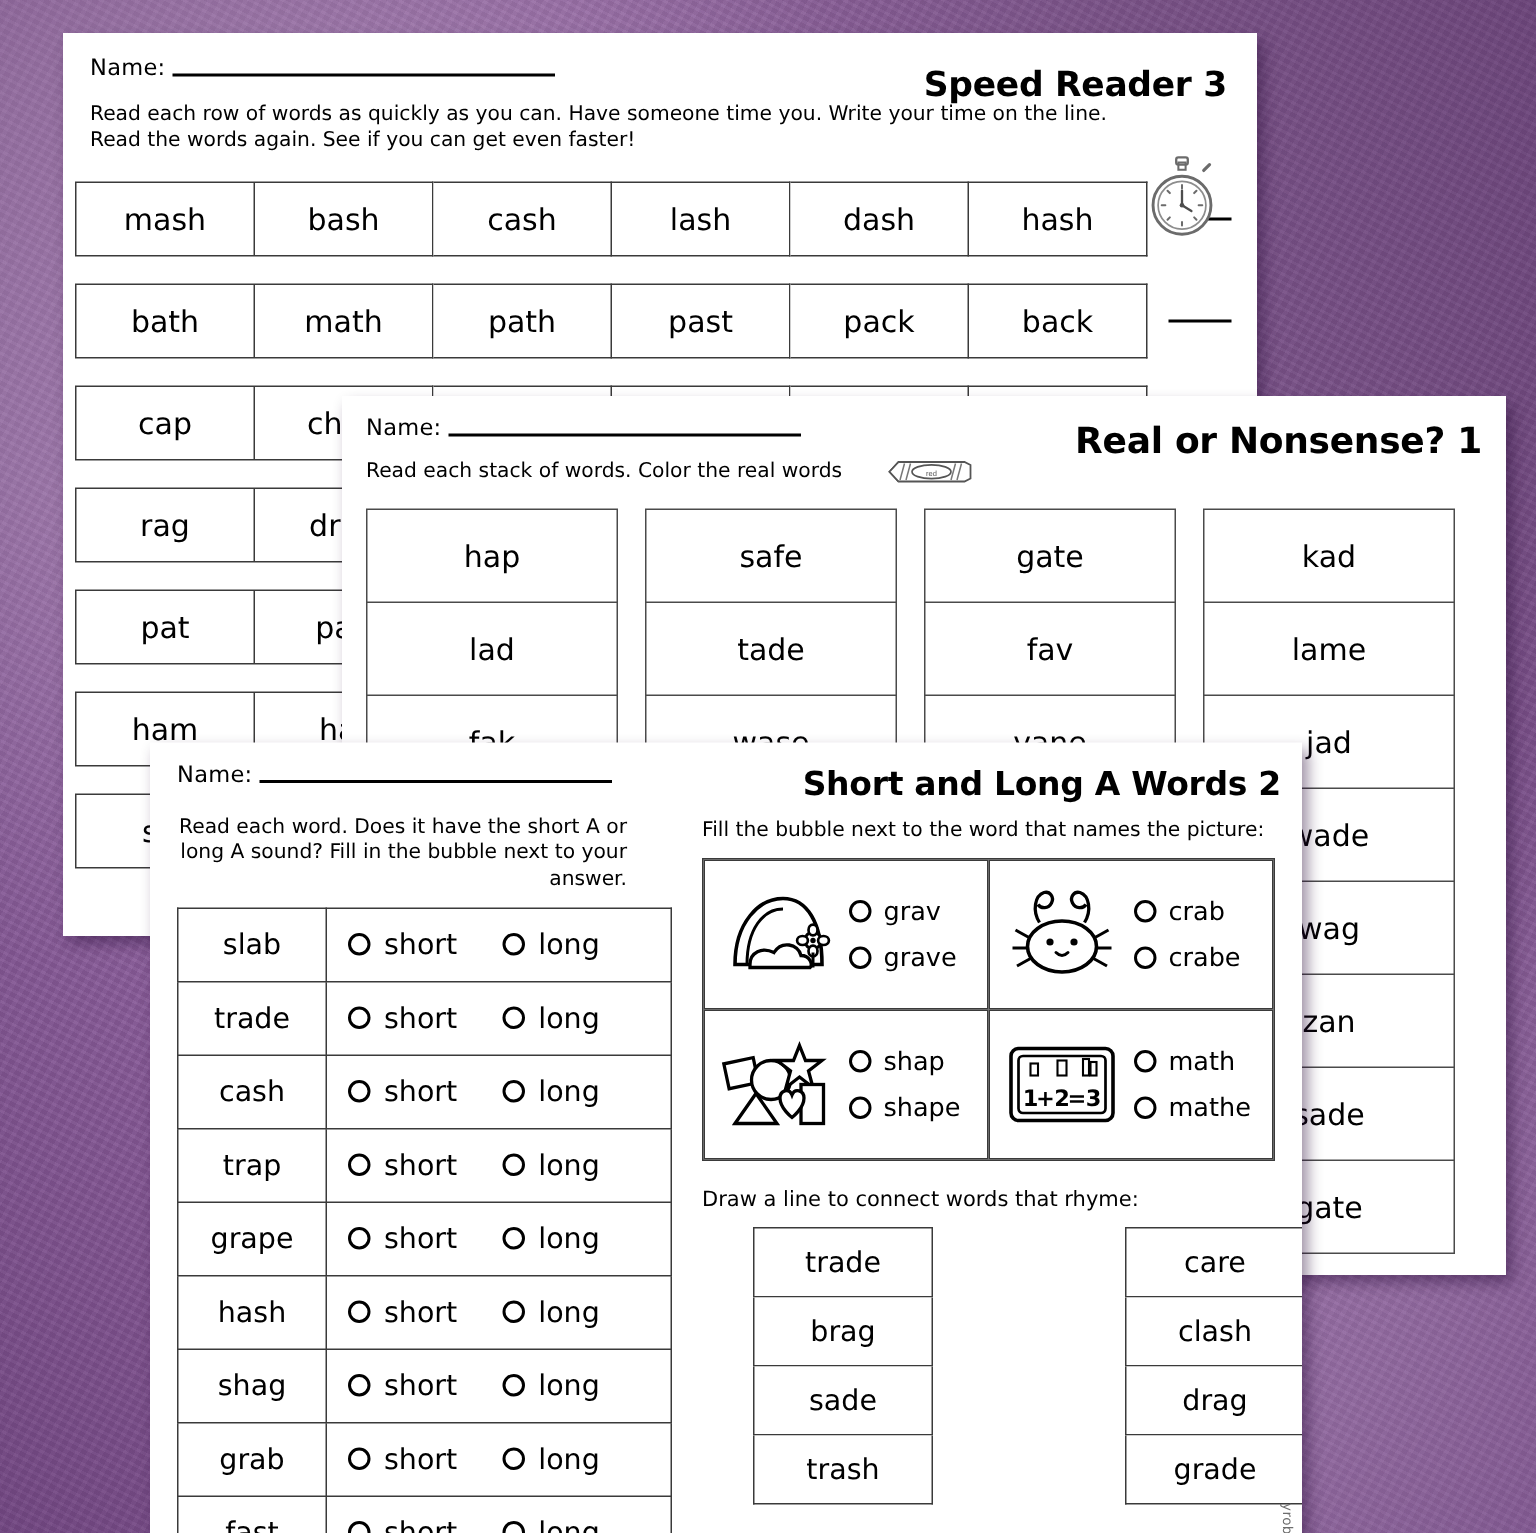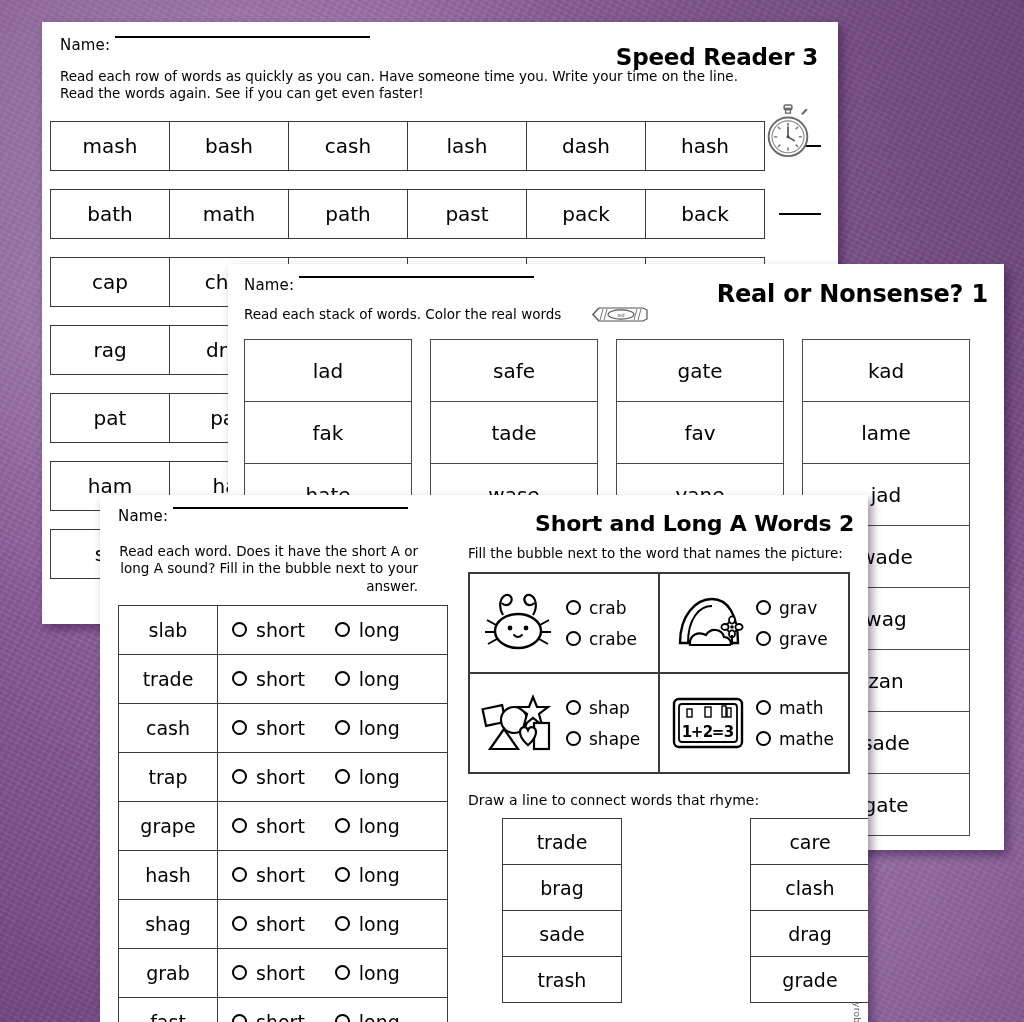--- a/index.html
+++ b/index.html
@@ -43,21 +43,21 @@
     box-shadow: 4px 5px 9px rgba(40,10,55,0.45);
     overflow: hidden;
     color: #000;
   }
 
   
   .hw { font-family: "DejaVu Sans", sans-serif; }
 
   .name-row {
     display: flex;
-    align-items: flex-start;
+    align-items: flex-end;
     white-space: nowrap;
   }
   .name-label { font-size: 15px; letter-spacing: .2px; }
   .name-line {
     display: inline-block;
     border-bottom: 2.2px solid #000;
     margin-left: 5px;
     margin-bottom: 3px;
   }
 
@@ -314,20 +314,21 @@
         <ellipse cx="38" cy="8.5" rx="13" ry="4.6" fill="#fff" stroke="#555" stroke-width="1.1"></ellipse>
         <text x="38" y="11" font-size="5" text-anchor="middle" fill="#555" font-family="'Liberation Sans', sans-serif">red</text>
       </svg>
     </div>
   </div>
 
   <div class="sheet-title">Real or Nonsense? 1</div>
 
   <div class="stacks">
     <div class="stack">
+      <div class="wbox">hap</div>
       <div class="wbox">lad</div>
       <div class="wbox">fak</div>
       <div class="wbox">hate</div>
       <div class="wbox">same</div>
       <div class="wbox">lap</div>
       <div class="wbox">nade</div>
       <div class="wbox">fam</div>
     </div>
     <div class="stack">
       <div class="wbox">safe</div>
@@ -513,20 +514,47 @@
               </td>
         </tr>
       </tbody>
         </table>
     </div>
 
     <div class="rightcol">
       <div class="instr" style="margin-top:2px;">Fill the bubble next to the word that names the picture:</div>
 
       <div class="picbox-grid">
+
+        <div class="picbox">
+          <svg class="art" viewBox="0 0 84 76">
+            <path d="M14 58 C14 30 30 14 46 14 C62 14 72 30 72 58 Z" fill="#fff" stroke="#000" stroke-width="2.4"></path>
+            <path d="M22 58 C22 34 33 21 46 21" fill="none" stroke="#000" stroke-width="2"></path>
+            <path d="M24 58 C24 50 32 46 40 50 C45 42 56 44 58 52 C64 52 66 58 64 60 L24 60 Z" fill="#fff" stroke="#000" stroke-width="2.2"></path>
+            <circle cx="66" cy="42" r="5.5" fill="#fff" stroke="#000" stroke-width="2"></circle>
+            <circle cx="66" cy="42" r="1.8" fill="#000"></circle>
+            <g stroke="#000" stroke-width="1.8" fill="#fff">
+              <ellipse cx="66" cy="35" rx="3" ry="3.6"></ellipse>
+              <ellipse cx="73" cy="42" rx="3.6" ry="3"></ellipse>
+              <ellipse cx="66" cy="49" rx="3" ry="3.6"></ellipse>
+              <ellipse cx="59" cy="42" rx="3.6" ry="3"></ellipse>
+            </g>
+            <line x1="66" y1="50" x2="66" y2="60" stroke="#000" stroke-width="2"></line>
+          </svg>
+          <div class="choices">
+            <div class="choice">
+                <span class="bubble"></span>
+                <span>grav</span>
+              </div>
+            <div class="choice">
+                <span class="bubble"></span>
+                <span>grave</span>
+              </div>
+          </div>
+        </div>
 
         <div class="picbox">
           <svg class="art" viewBox="0 0 84 76">
             <ellipse cx="42" cy="46" rx="23" ry="17" fill="#fff" stroke="#000" stroke-width="2.4"></ellipse>
             <path d="M27 30 C22 22 24 12 30 10 C34 9 37 13 35 17 C33 21 28 21 26 18" fill="#fff" stroke="#000" stroke-width="2.2"></path>
             <path d="M57 30 C62 22 60 12 54 10 C50 9 47 13 49 17 C51 21 56 21 58 18" fill="#fff" stroke="#000" stroke-width="2.2"></path>
             <g stroke="#000" stroke-width="2" fill="none">
               <path d="M20 40 L11 35"></path>
                 <path d="M19 47 L9 47"></path>
                 <path d="M21 54 L12 59"></path>
@@ -539,47 +567,20 @@
             <path d="M38 50 Q42 54 46 50" fill="none" stroke="#000" stroke-width="2" stroke-linecap="round"></path>
           </svg>
           <div class="choices">
             <div class="choice">
                 <span class="bubble"></span>
                 <span>crab</span>
               </div>
             <div class="choice">
                 <span class="bubble"></span>
                 <span>crabe</span>
-              </div>
-          </div>
-        </div>
-
-        <div class="picbox">
-          <svg class="art" viewBox="0 0 84 76">
-            <path d="M14 58 C14 30 30 14 46 14 C62 14 72 30 72 58 Z" fill="#fff" stroke="#000" stroke-width="2.4"></path>
-            <path d="M22 58 C22 34 33 21 46 21" fill="none" stroke="#000" stroke-width="2"></path>
-            <path d="M24 58 C24 50 32 46 40 50 C45 42 56 44 58 52 C64 52 66 58 64 60 L24 60 Z" fill="#fff" stroke="#000" stroke-width="2.2"></path>
-            <circle cx="66" cy="42" r="5.5" fill="#fff" stroke="#000" stroke-width="2"></circle>
-            <circle cx="66" cy="42" r="1.8" fill="#000"></circle>
-            <g stroke="#000" stroke-width="1.8" fill="#fff">
-              <ellipse cx="66" cy="35" rx="3" ry="3.6"></ellipse>
-              <ellipse cx="73" cy="42" rx="3.6" ry="3"></ellipse>
-              <ellipse cx="66" cy="49" rx="3" ry="3.6"></ellipse>
-              <ellipse cx="59" cy="42" rx="3.6" ry="3"></ellipse>
-            </g>
-            <line x1="66" y1="50" x2="66" y2="60" stroke="#000" stroke-width="2"></line>
-          </svg>
-          <div class="choices">
-            <div class="choice">
-                <span class="bubble"></span>
-                <span>grav</span>
-              </div>
-            <div class="choice">
-                <span class="bubble"></span>
-                <span>grave</span>
               </div>
           </div>
         </div>
 
         <div class="picbox">
           <svg class="art" viewBox="0 0 84 76">
             <rect x="8" y="22" width="20" height="17" transform="rotate(-12 18 30)" fill="#fff" stroke="#000" stroke-width="2.2"></rect>
             <circle cx="38" cy="35" r="13" fill="#fff" stroke="#000" stroke-width="2.2"></circle>
             <path d="M57 12 L61 22 L72 22 L63 29 L66 40 L57 33 L48 40 L51 29 L42 22 L53 22 Z" fill="#fff" stroke="#000" stroke-width="2.2"></path>
             <rect x="58" y="38" width="15" height="26" fill="#fff" stroke="#000" stroke-width="2.2"></rect>

